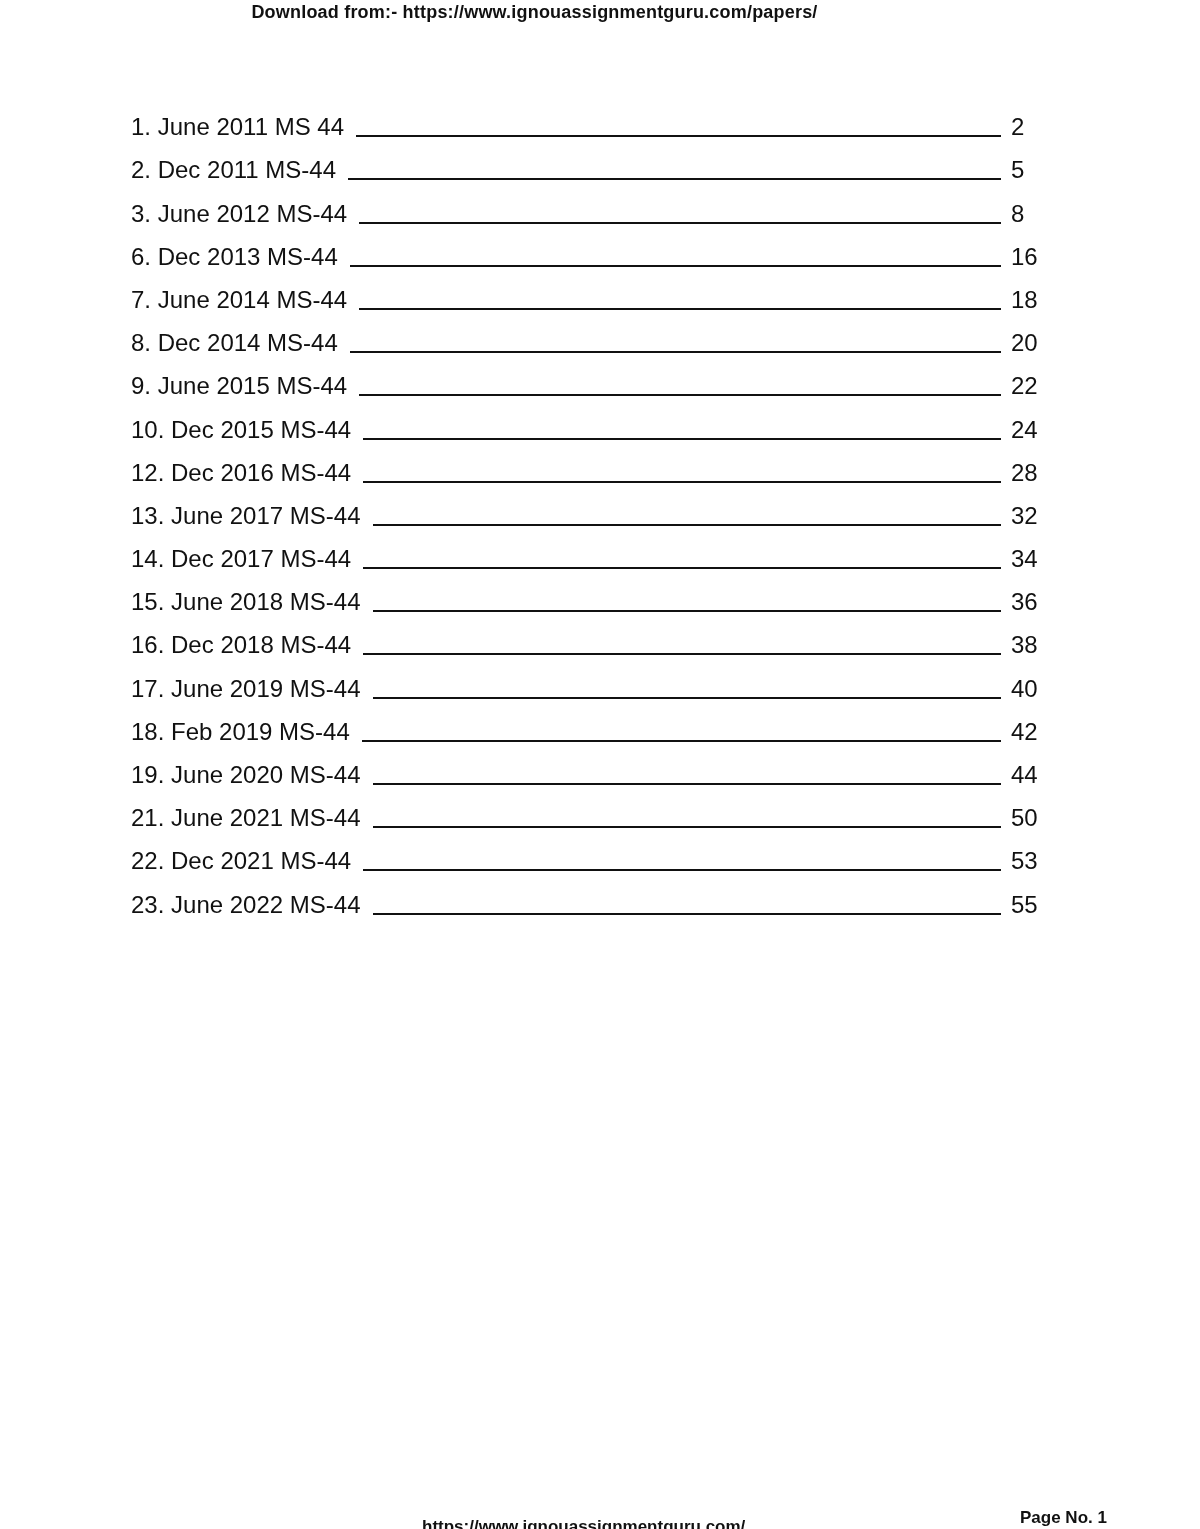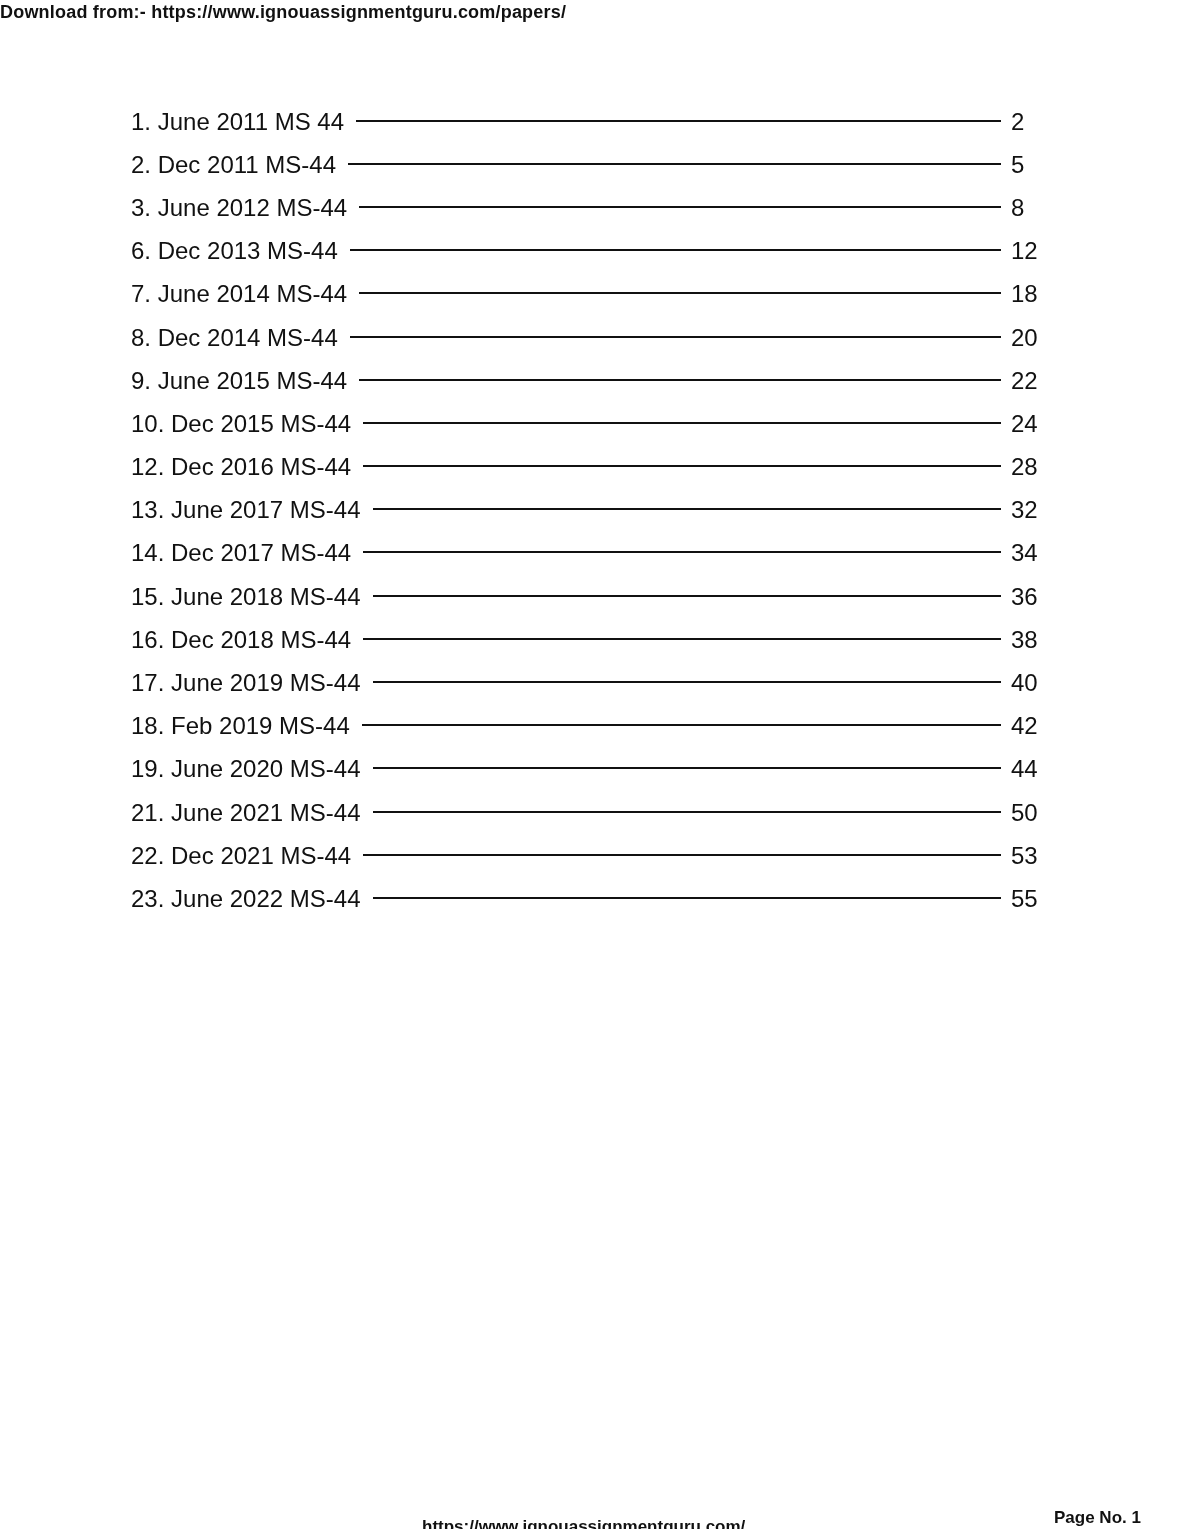--- a/index.html
+++ b/index.html
@@ -13,33 +13,34 @@
       position: relative;
       overflow: hidden;
       font-family: "Liberation Sans", sans-serif;
       color: #111111;
     }
     .header {
       position: absolute;
       top: 2px;
       left: 0;
       width: 1069px;
+      text-align: center;
       font-size: 18px;
       font-weight: bold;
       letter-spacing: 0.2px;
     }
     .toc {
       position: absolute;
       top: 104px;
       left: 131px;
       width: 910px;
     }
     .toc-row {
       display: flex;
-      align-items: center;
+      align-items: flex-end;
       height: 43.2px;
       font-size: 24px;
       line-height: 1;
     }
     .toc-label {
       white-space: nowrap;
       padding-bottom: 8px;
     }
     .toc-leader {
       flex: 1;
@@ -63,21 +64,20 @@
       position: absolute;
       left: 422px;
       top: 9px;
       white-space: nowrap;
     }
     .footer-page {
       position: absolute;
       left: 1020px;
       top: 0;
       white-space: nowrap;
-      margin-left: 34px;
     }
   </style>
 </head>
 <body>
 
 <div class="header">
   <span>Download from:- https://www.ignouassignmentguru.com/papers/</span>
 </div>
 
 <div class="toc">
@@ -92,21 +92,21 @@
       <span class="toc-page">5</span>
     </div>
   <div class="toc-row">
       <span class="toc-label">3. June 2012 MS-44</span>
       <span class="toc-leader"></span>
       <span class="toc-page">8</span>
     </div>
   <div class="toc-row">
       <span class="toc-label">6. Dec 2013 MS-44</span>
       <span class="toc-leader"></span>
-      <span class="toc-page">12</span>
+      <span class="toc-page">16</span>
     </div>
   <div class="toc-row">
       <span class="toc-label">7. June 2014 MS-44</span>
       <span class="toc-leader"></span>
       <span class="toc-page">18</span>
     </div>
   <div class="toc-row">
       <span class="toc-label">8. Dec 2014 MS-44</span>
       <span class="toc-leader"></span>
       <span class="toc-page">20</span>

